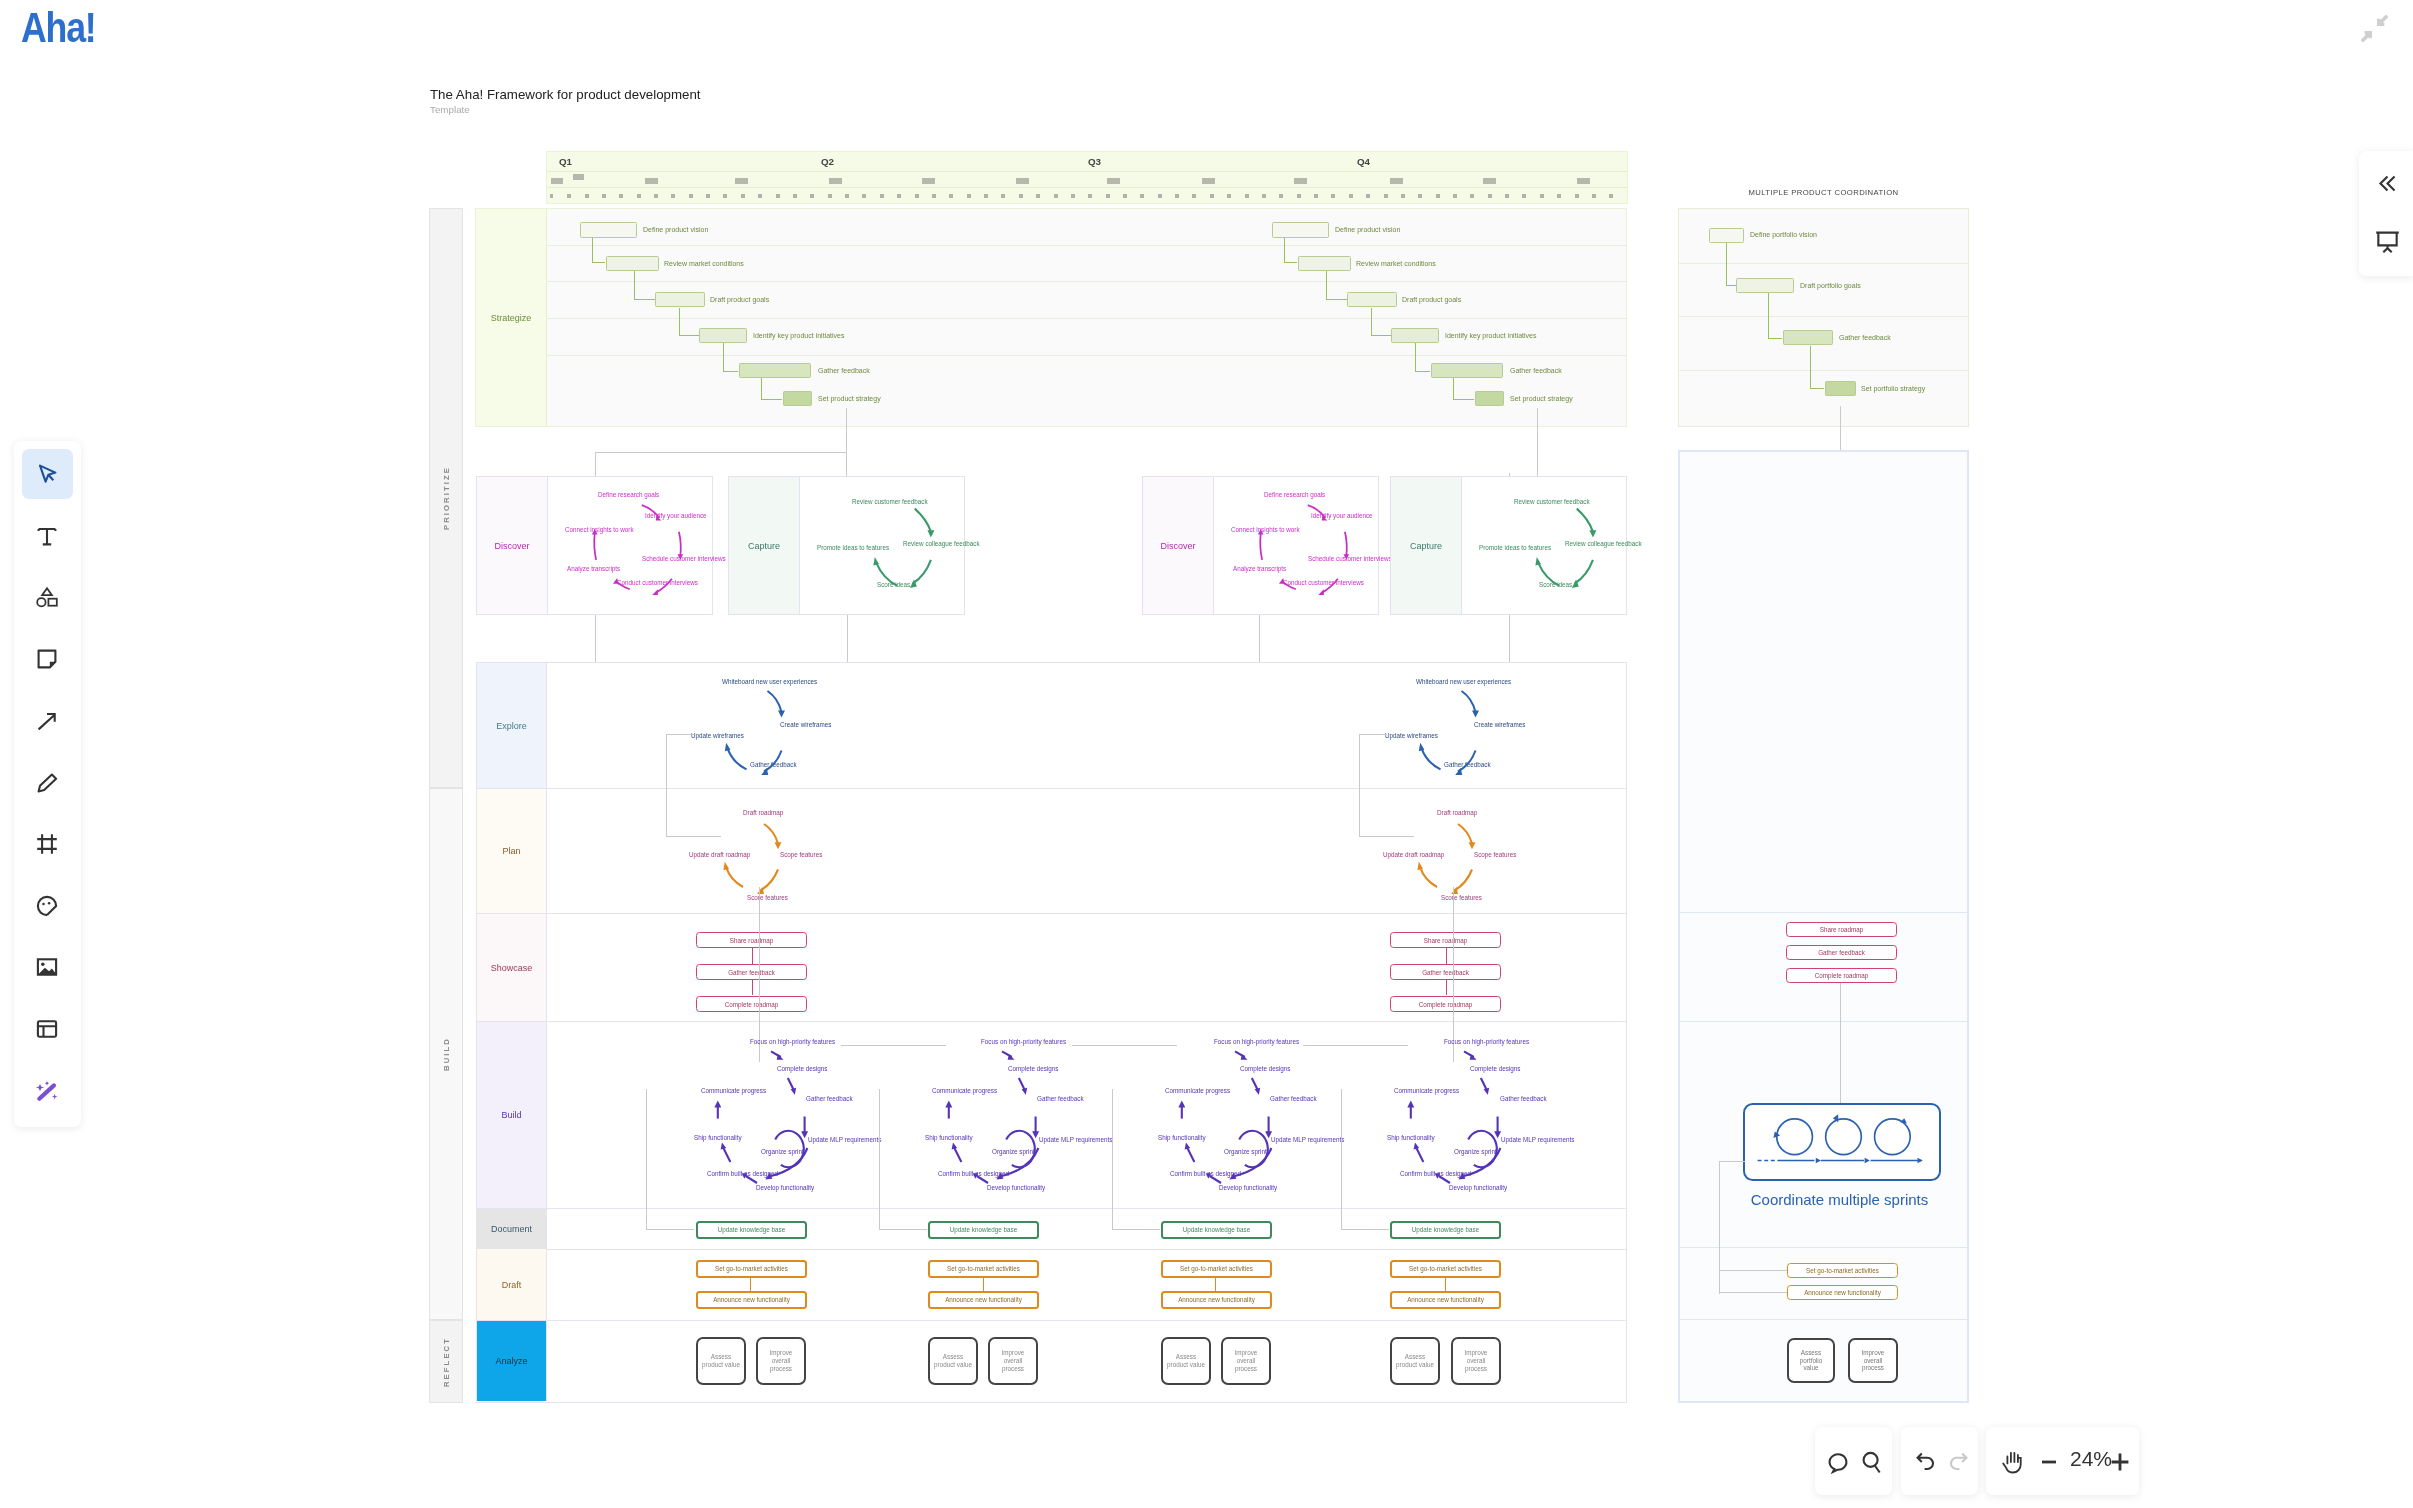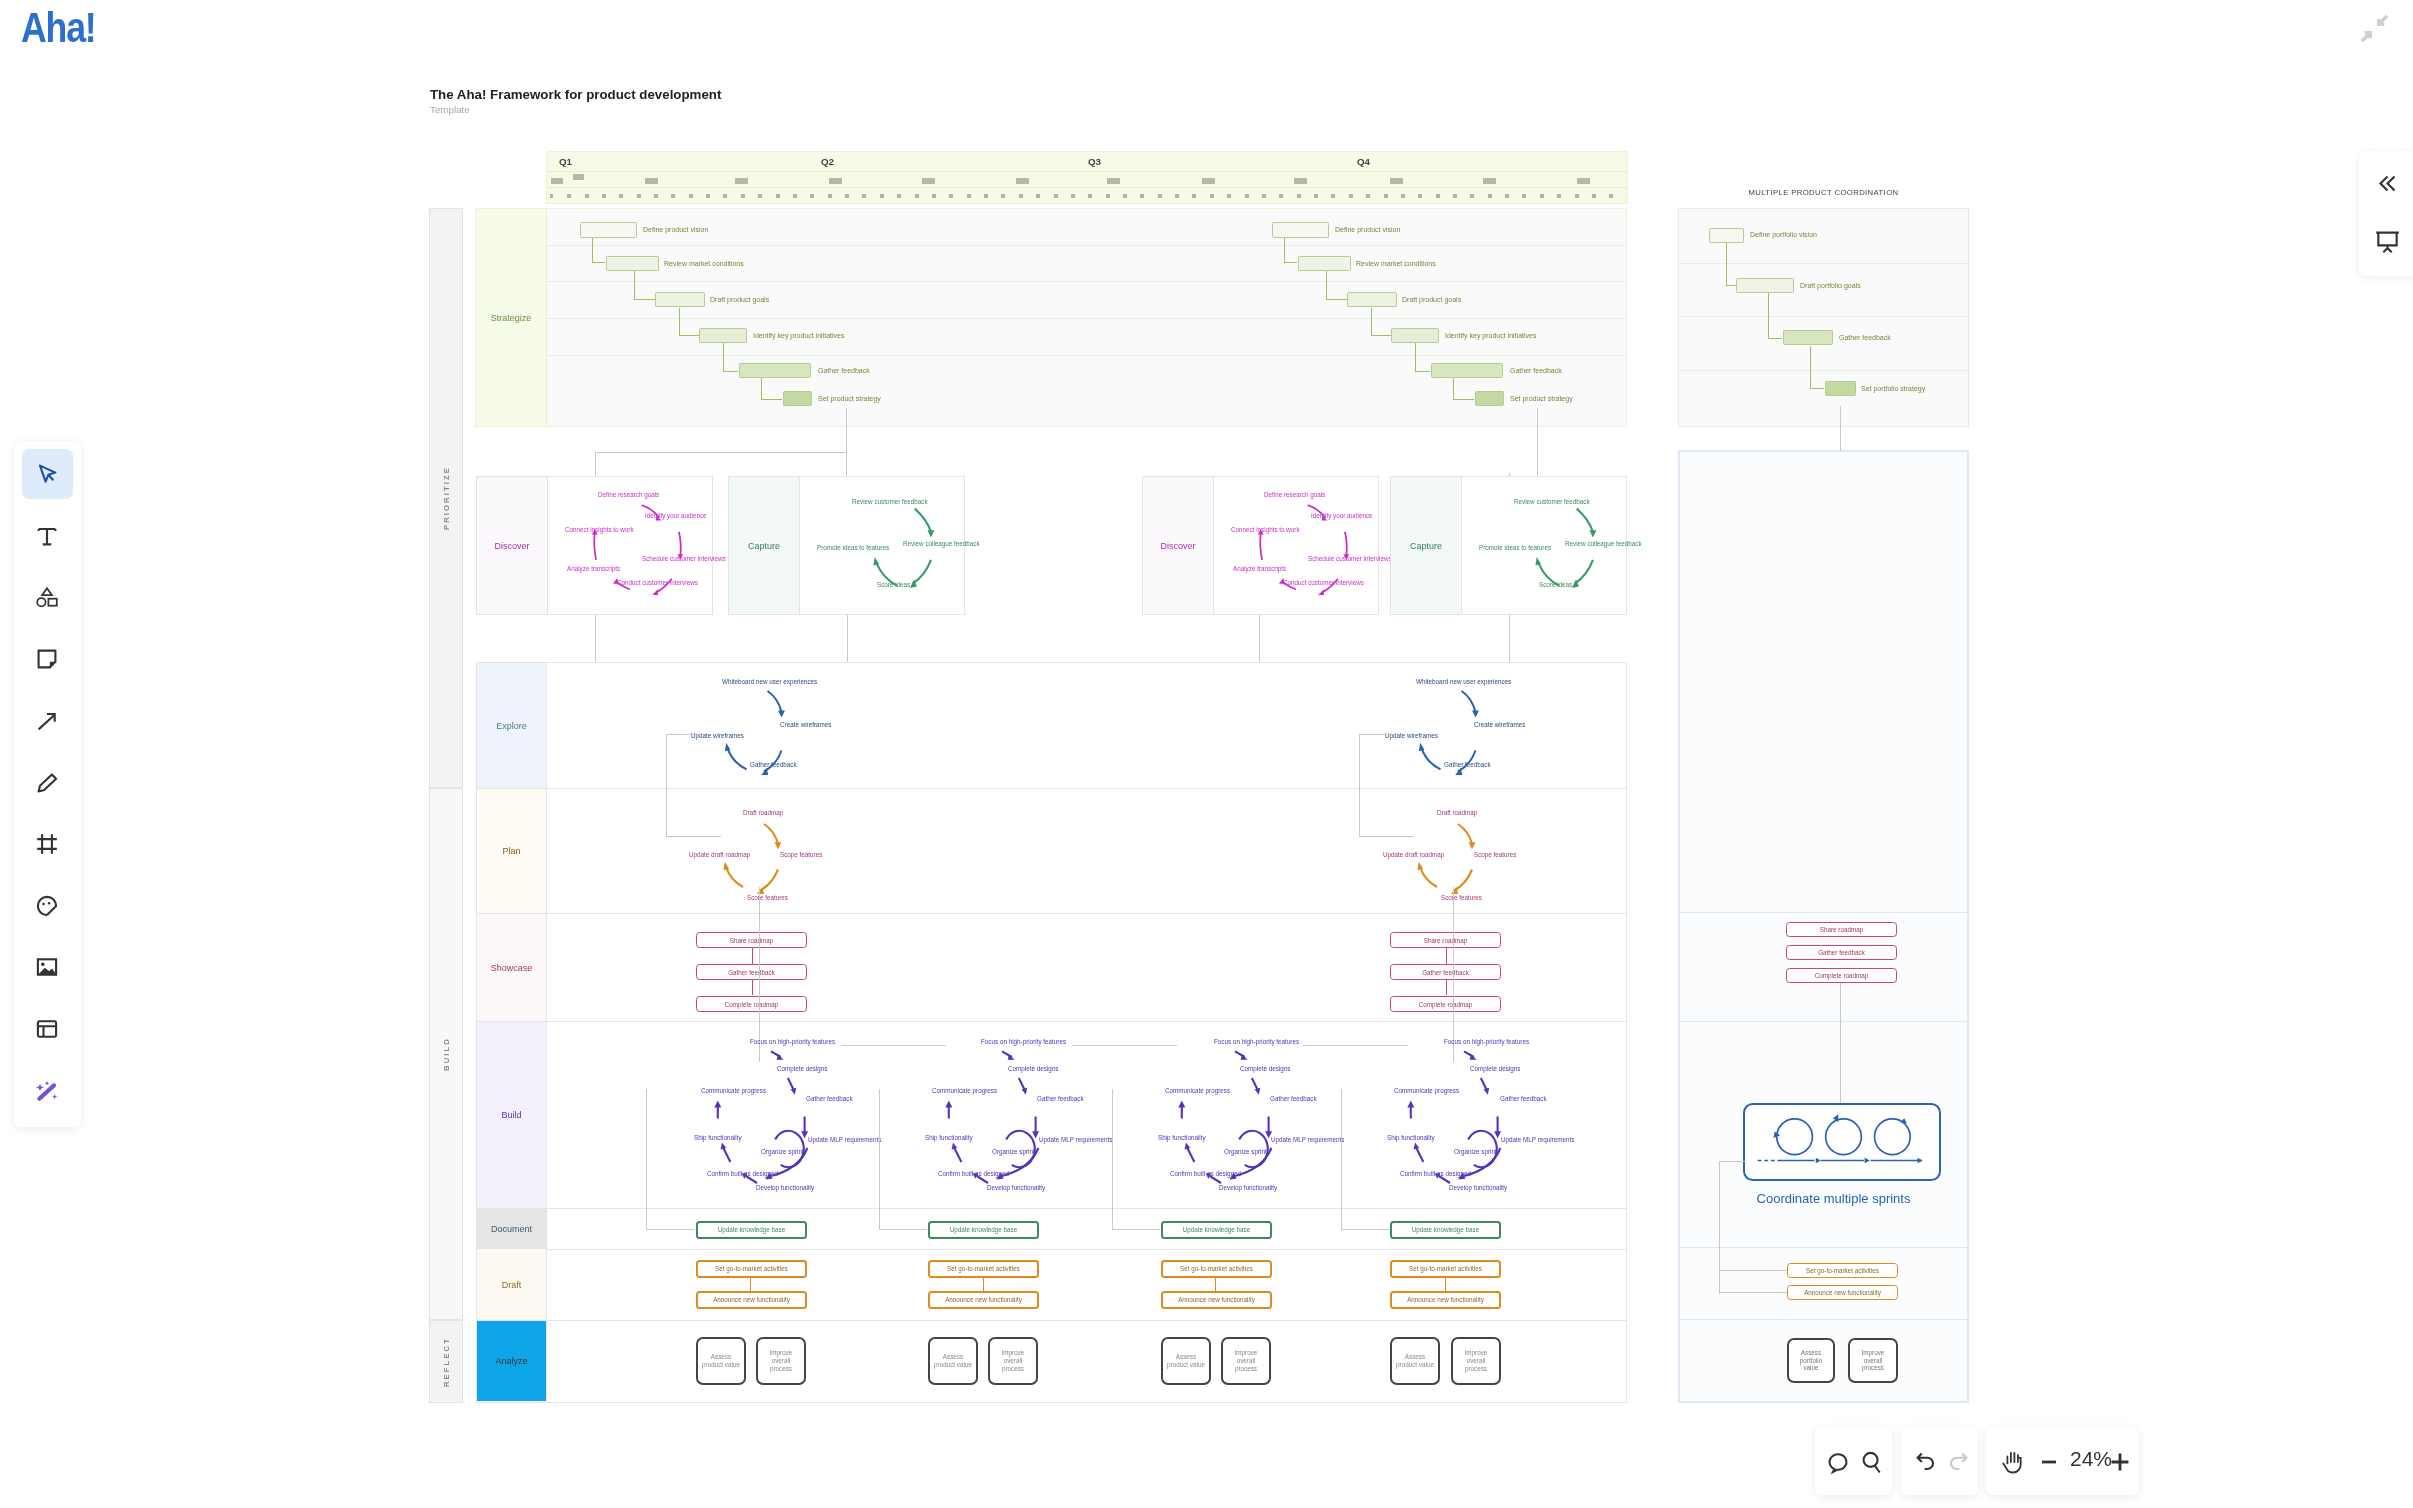--- a/index.html
+++ b/index.html
@@ -1,20 +1,20 @@
 <!DOCTYPE html>
 <html style="font-size:11.2px"><head>
 <meta charset="utf-8">
 <style>
   html,body{margin:0;padding:0;}
   body{width:2413px;height:1509px;position:relative;overflow:hidden;background:#ffffff;font-family:"Liberation Sans",sans-serif;color:#333;}
   .abs{position:absolute;}
   .logo{left:21px;top:4.2px;font-family:"Liberation Sans",sans-serif;font-weight:bold;font-size:42px;color:#2d6fcc;letter-spacing:-1.4px;transform:scaleX(0.85);transform-origin:left;}
   .collapse-icon{left:2359px;top:12.6px;width:31px;height:31px;}
-  .board-title{left:430px;top:87px;font-size:13.3px;color:#222;font-weight:bold;}
+  .board-title{left:430px;top:87px;font-size:13.3px;color:#222;}
   .board-sub{left:430px;top:104px;font-size:9.8px;color:#aaa;}
 
   
   .timeline{left:546px;top:151px;width:1082px;height:53px;background:#f6fbe8;border:0.7px solid #eaf3d4;box-sizing:border-box;}
   .q-label{top:4.2px;font-size:9.8px;font-weight:bold;color:#444;}
   .tl-line{left:0;width:100%;height:0.7px;background:#e4efc9;}
   .tl-block{height:5.6px;background:#b5b8aa;}
   .tl-tick{width:3.5px;height:3.5px;background:#b0b3a7;}
 
   
@@ -655,21 +655,21 @@
       <g fill="#2a62b0">
           <path d="M102 80 L110 84 L102 88Z"></path>
           <path d="M176 80 L184 84 L176 88Z"></path>
           <path d="M256 80 L264 84 L256 88Z"></path>
           <path d="M40 40 L48 46 L38 50Z"></path>
           <path d="M128 20 L136 14 L136 26Z"></path>
           <path d="M236 20 L240 28 L230 26Z"></path>
         </g>
     </svg>
   </div>
-  <div class="abs" style="left:10px;top:739px;width:100%;text-align:center;font-size:13px;color:#2a62b0">Coordinate multiple sprints</div>
+  <div class="abs" style="left:16px;top:739px;width:100%;text-align:center;font-size:15px;color:#2a62b0">Coordinate multiple sprints</div>
   <div class="conn" style="left:39px;top:709px;width:26px;height:1.4px"></div>
   <div class="conn" style="left:39px;top:709px;width:1.4px;height:133px"></div>
   <div class="conn" style="left:39px;top:818px;width:69px;height:1.4px"></div>
   <div class="conn" style="left:39px;top:840px;width:69px;height:1.4px"></div>
   <div class="obox" style="left:107px;top:811px;width:111px;height:15.4px;border-color:#e08a1e;color:#8a6a2a;border-width:1.4px">Set go-to-market activities</div>
   <div class="obox" style="left:107px;top:833px;width:111px;height:15.4px;border-color:#e08a1e;color:#8a6a2a;border-width:1.4px">Announce new functionality</div>
   <div class="obox" style="left:107px;top:886px;width:48px;height:45px;border-color:#444;color:#777;border-radius:7px;line-height:7.7px;padding:2.8px">Assess portfolio value</div>
   <div class="obox" style="left:168px;top:886px;width:50px;height:45px;border-color:#444;color:#777;border-radius:7px;line-height:7.7px;padding:2.8px">Improve overall process</div>
 </div>
 

